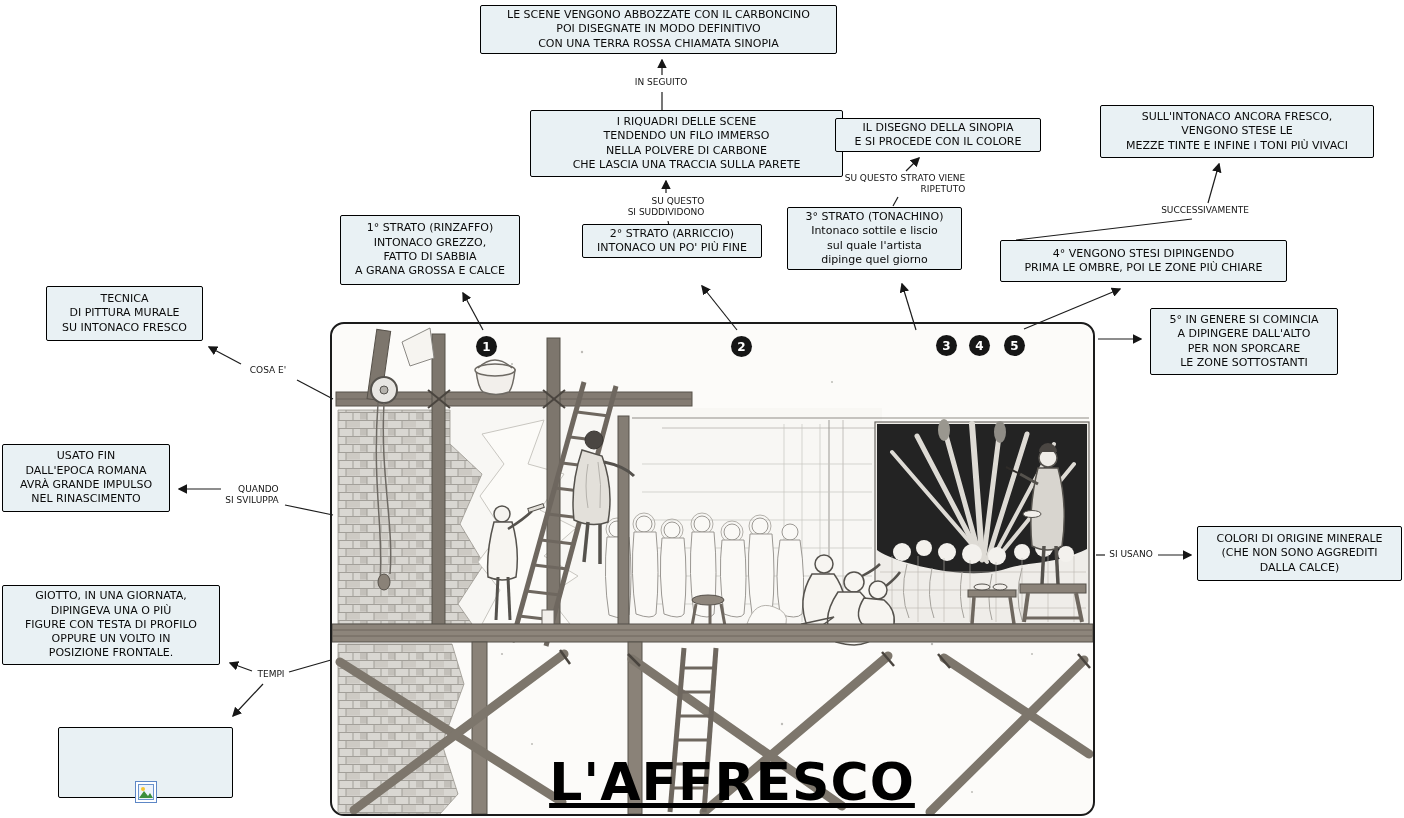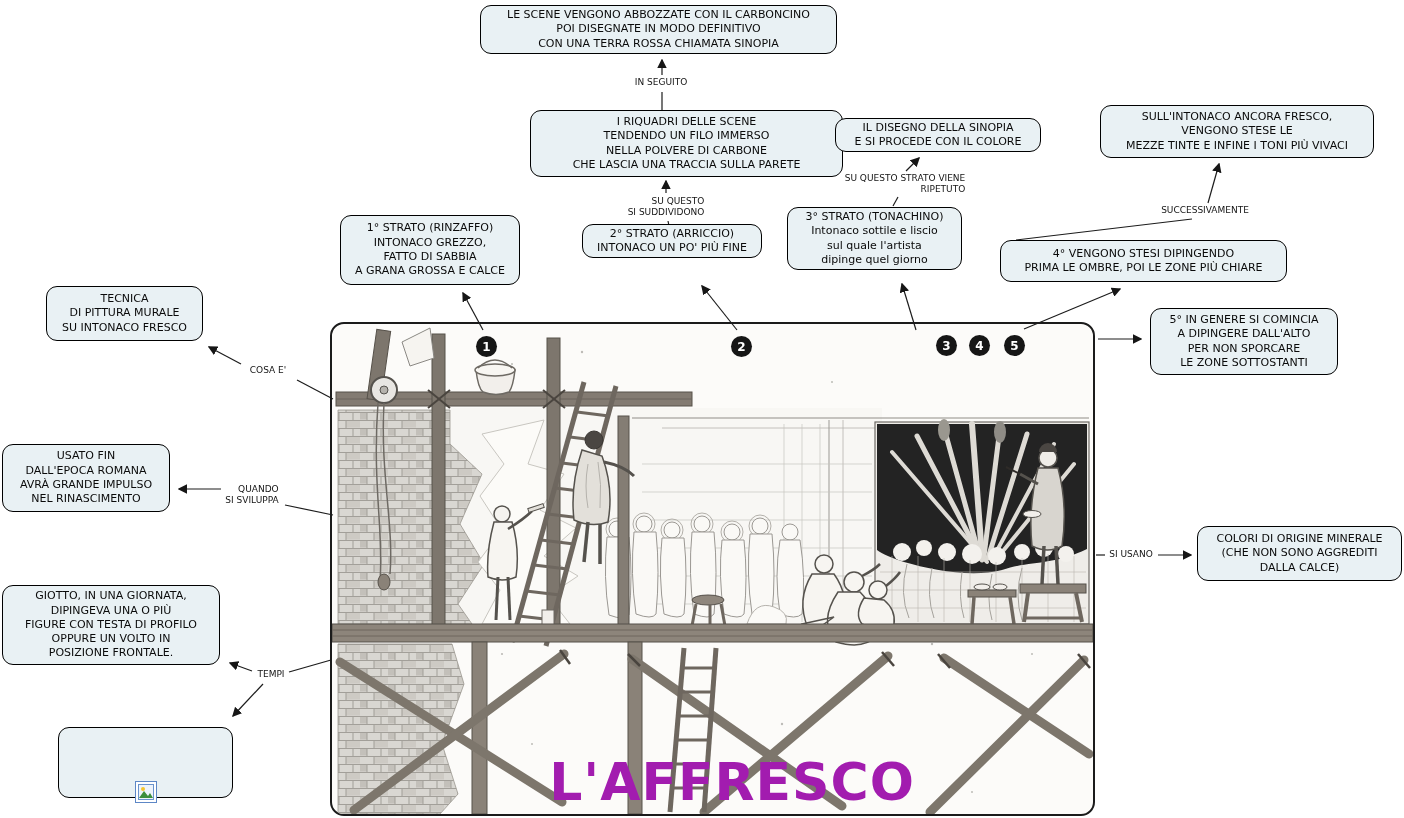--- a/index.html
+++ b/index.html
@@ -4,21 +4,21 @@
 <style>
   html,body{margin:0;padding:0}
   body{
     width:1404px;height:818px;position:relative;overflow:hidden;
     background:#ffffff;
     font-family:"DejaVu Sans","Liberation Sans",sans-serif;
     color:#0a0a0a;
   }
   .node{
     position:absolute;z-index:3;box-sizing:border-box;
-    background:#e9f1f4;border:1px solid #000;border-radius:11px;
+    background:#e9f1f4;border:1px solid #000;border-radius:2px;
     display:flex;align-items:center;justify-content:center;
     text-align:center;white-space:pre-line;
     font-size:11px;line-height:1.3;padding:16px 6px;
   }
   .lbl{
     position:absolute;z-index:3;transform:translateX(-50%);
     text-align:right;white-space:pre-line;
     font-size:9px;line-height:1.25;color:#141414;
   }
   #connectors{position:absolute;left:0;top:0;z-index:2;pointer-events:none}
@@ -28,21 +28,21 @@
     overflow:hidden;z-index:1;box-sizing:border-box;
   }
   .art{position:absolute;left:0;top:0}
   .marker{
     position:absolute;z-index:2;width:21px;height:21px;border-radius:50%;
     background:#161616;color:#fff;display:flex;align-items:center;justify-content:center;
     font-size:12px;font-weight:bold;
   }
   #fresco-title{
     position:absolute;left:205px;top:428px;width:390px;z-index:3;
-    text-align:center;font-size:52px;font-weight:bold;color:#a21caf;letter-spacing:1px;
+    text-align:center;font-size:52px;font-weight:bold;color:#000000;letter-spacing:1px;text-decoration:underline;
   }
   .embed-icon{
     position:absolute;left:50%;bottom:-6px;transform:translateX(-50%);
     width:20px;height:20px;background:#fff;border:1px solid #5d87c6;
     display:flex;align-items:center;justify-content:center;
   }
 </style>
 </head>
 <body>
 

